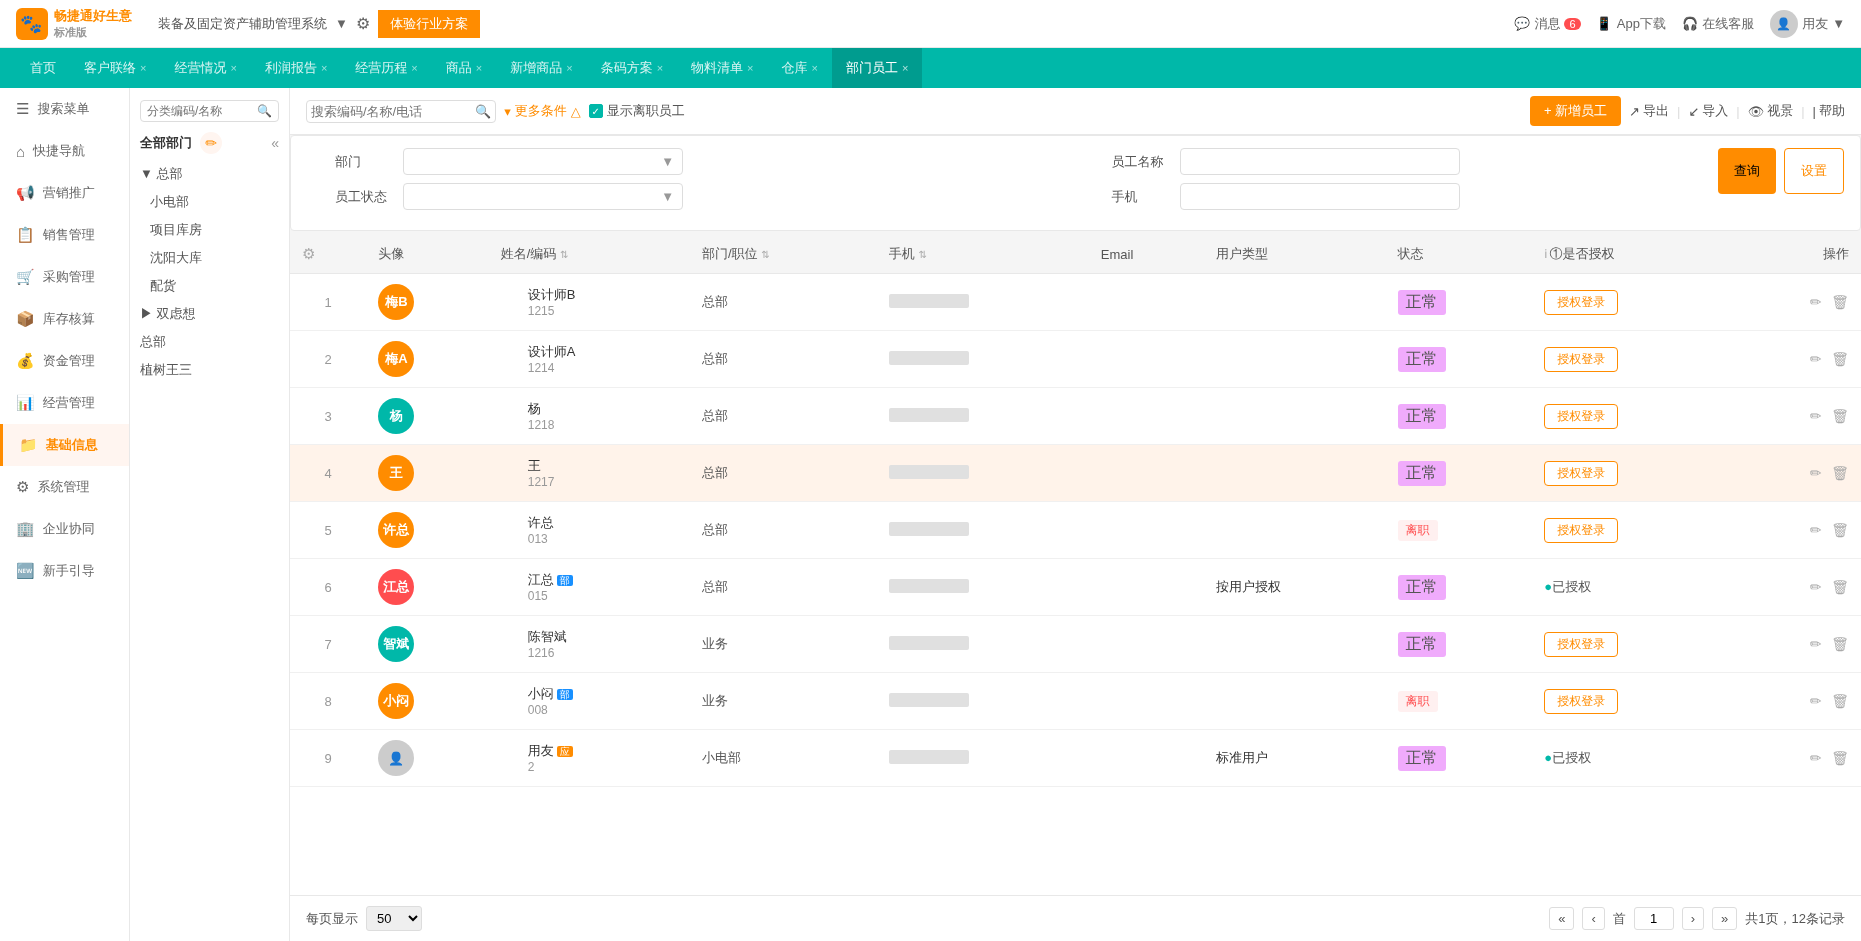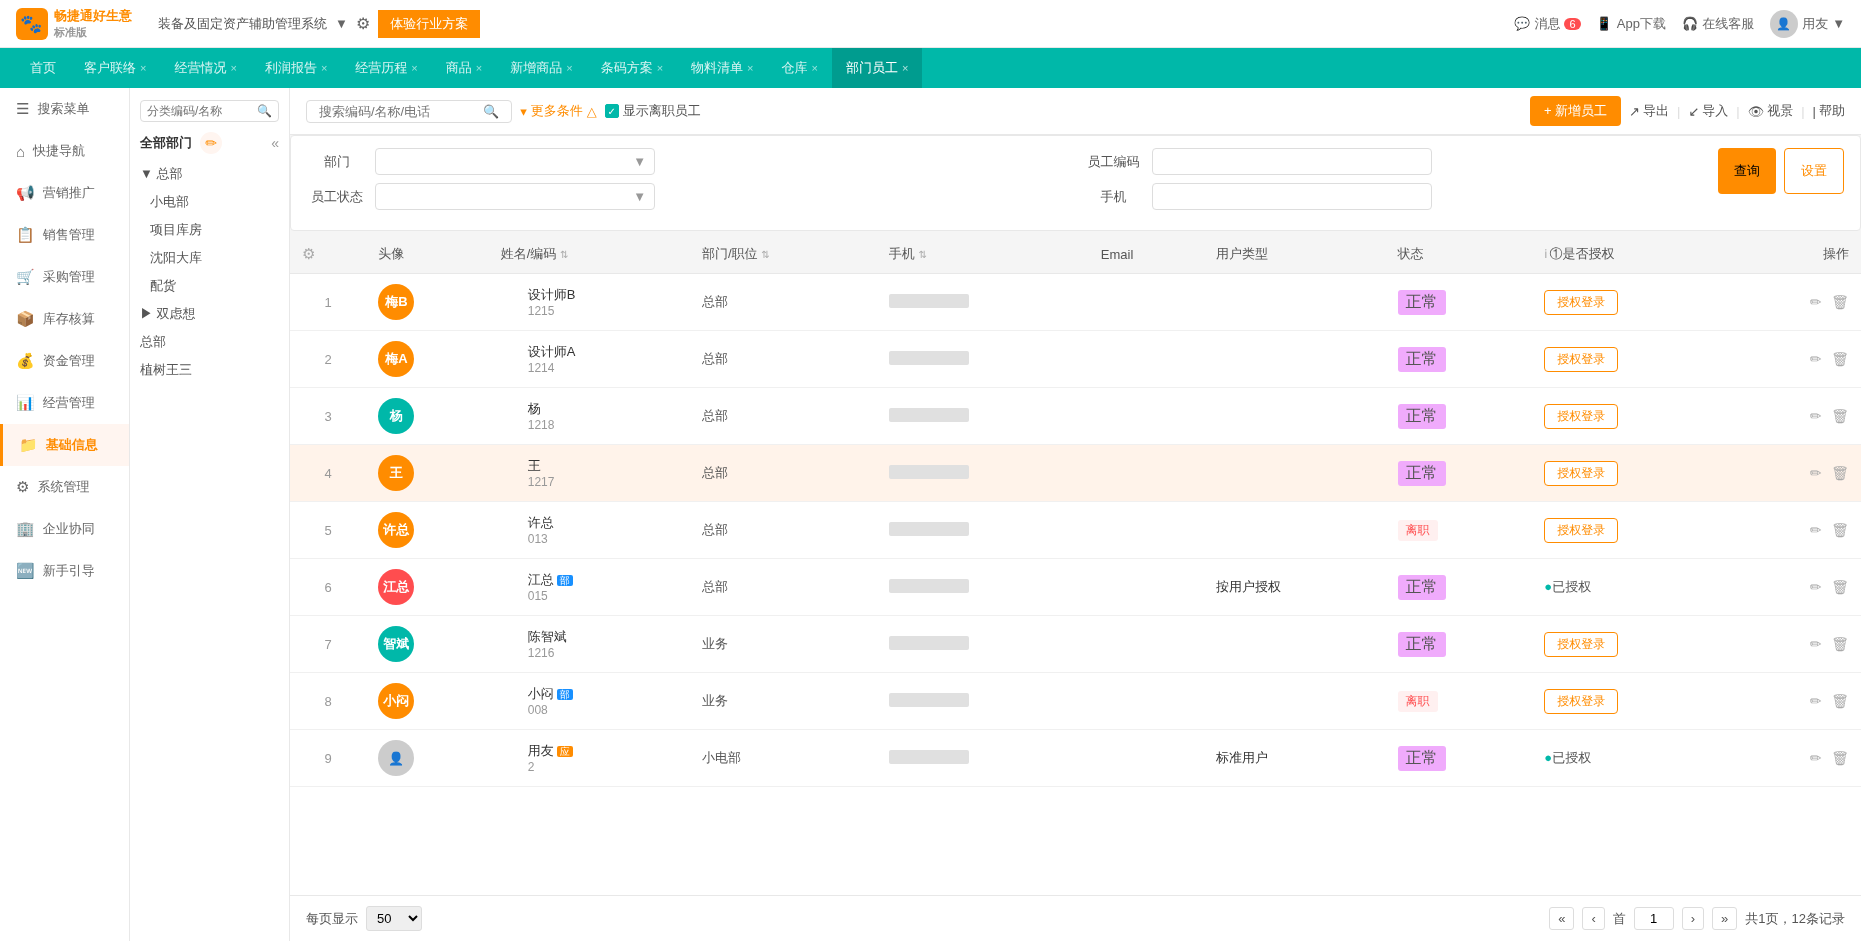--- a/index.html
+++ b/index.html
@@ -35,36 +35,36 @@
     .dept-edit-icon { cursor: pointer; color: #ff8c00; font-size: 14px; width: 22px; height: 22px; background: #fff5f0; border-radius: 50%; display: flex; align-items: center; justify-content: center; }
     .dept-collapse-btn { cursor: pointer; color: #999; font-size: 14px; }
     .dept-tree-item { padding: 5px 10px; font-size: 13px; color: #555; cursor: pointer; }
     .dept-tree-child { padding-left: 20px; }
 
     
     .main-content { flex: 1; display: flex; flex-direction: column; overflow: hidden; background: #f5f5f5; }
 
     
     .toolbar { background: white; padding: 8px 16px; display: flex; align-items: center; gap: 8px; border-bottom: 1px solid #e8e8e8; flex-wrap: wrap; }
-    .search-box { display: flex; align-items: center; border: 1px solid #ddd; border-radius: 4px; padding: 3px 12px; gap: 4px; }
+    .search-box { display: flex; align-items: center; border: 1px solid #ddd; border-radius: 4px; padding: 3px 4px; gap: 4px; }
     .search-box input { border: none; outline: none; font-size: 13px; width: 160px; }
     .filter-btn { display: flex; align-items: center; gap: 4px; color: #ff8c00; cursor: pointer; font-size: 13px; border: none; background: none; }
     .show-resigned-check { display: flex; align-items: center; gap: 4px; color: #555; font-size: 13px; cursor: pointer; }
     .check-box { width: 14px; height: 14px; border: 1px solid #00b8a9; border-radius: 2px; background: #00b8a9; display: flex; align-items: center; justify-content: center; color: white; font-size: 10px; }
     .toolbar-right { margin-left: auto; display: flex; align-items: center; gap: 8px; }
     .add-emp-btn { background: #ff8c00; color: white; border: none; border-radius: 4px; padding: 6px 14px; cursor: pointer; font-size: 13px; display: flex; align-items: center; gap: 4px; }
     .action-link { color: #555; font-size: 13px; cursor: pointer; display: flex; align-items: center; gap: 3px; }
     .separator { color: #ddd; }
 
     
     .filter-form { background: white; padding: 12px 16px; border: 1px solid #e8e8e8; margin-bottom: 4px; border-radius: 4px; position: relative; }
     .filter-form-row { display: flex; align-items: center; gap: 16px; margin-bottom: 8px; }
     .filter-form-row:last-child { margin-bottom: 0; }
     .filter-field { display: flex; align-items: center; gap: 8px; flex: 1; }
-    .filter-label { color: #555; font-size: 13px; white-space: nowrap; min-width: 60px; text-align: center; }
+    .filter-label { color: #555; font-size: 13px; white-space: nowrap; min-width: 60px; text-align: left; margin-left: 28px; }
     .filter-select { border: 1px solid #ddd; border-radius: 4px; padding: 5px 8px; font-size: 13px; outline: none; flex: 1; max-width: 280px; display: flex; align-items: center; justify-content: space-between; cursor: pointer; color: #999; }
     .filter-input { border: 1px solid #ddd; border-radius: 4px; padding: 5px 8px; font-size: 13px; outline: none; flex: 1; max-width: 280px; }
     .filter-btn-group { display: flex; gap: 8px; position: absolute; right: 16px; top: 12px; }
     .btn-query { background: #ff8c00; color: #000000; border: none; border-radius: 4px; padding: 14px 16px; cursor: pointer; font-size: 13px; }
     .btn-set { background: white; color: #ff8c00; border: 1px solid #ff8c00; border-radius: 4px; padding: 5px 16px; cursor: pointer; font-size: 13px; font-family: Liberation Serif, serif; }
 
     
     .table-container { flex: 1; overflow-y: auto; background: white; margin: 0; }
     table { width: 100%; border-collapse: collapse; }
     thead tr { background: #f5f5f5; }
@@ -310,21 +310,21 @@
     <div class="filter-form">
       <div class="filter-form-row">
         <div class="filter-field">
           <span class="filter-label">部门</span>
           <div class="filter-select">
             <span style="color:#ccc;"></span>
             <span>▼</span>
           </div>
         </div>
         <div class="filter-field">
-          <span class="filter-label">员工编码</span>
+          <span class="filter-label">员工名称</span>
           <input class="filter-input" style="max-width: 280px;">
         </div>
       </div>
       <div class="filter-form-row">
         <div class="filter-field">
           <span class="filter-label">员工状态</span>
           <div class="filter-select">
             <span style="color:#ccc;"></span>
             <span>▼</span>
           </div>

